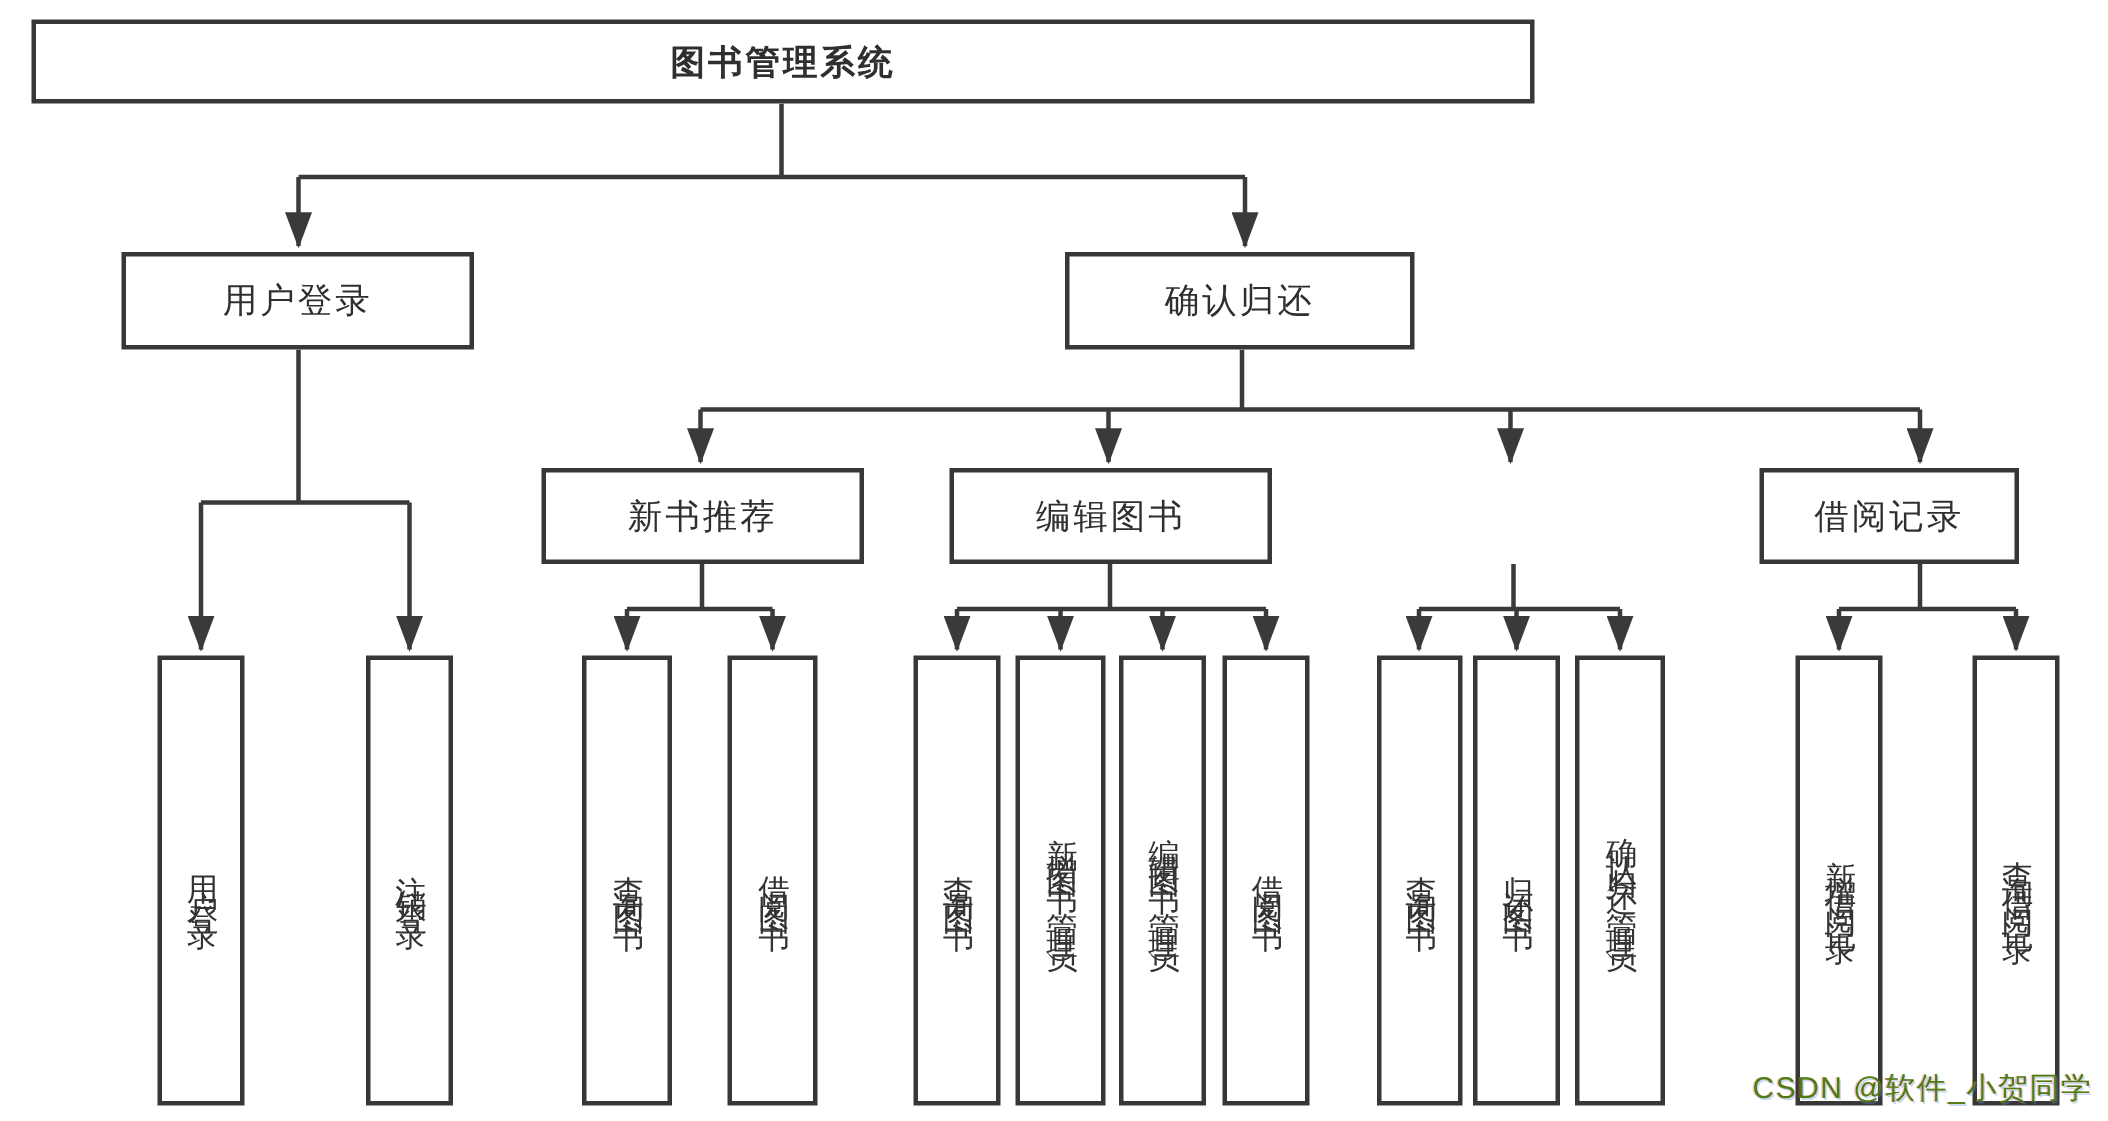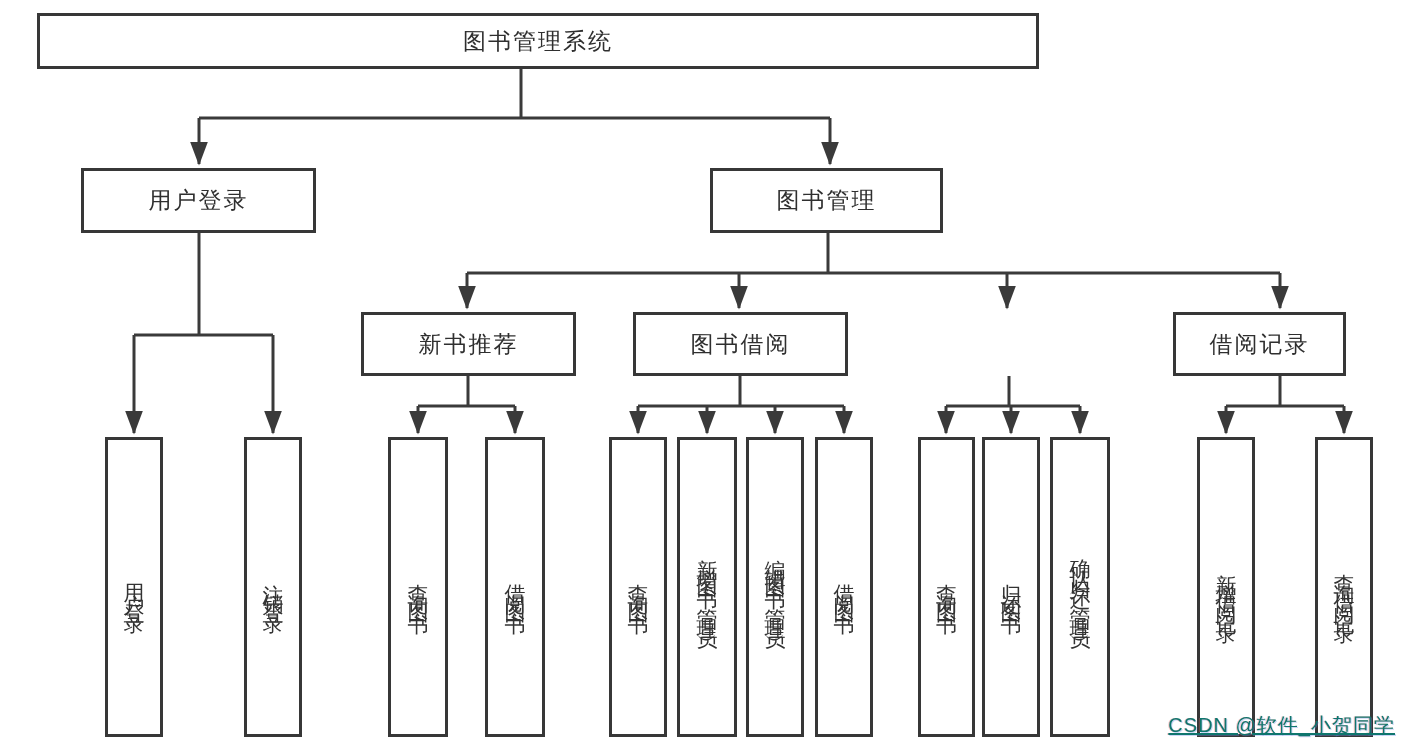--- a/index.html
+++ b/index.html
@@ -41,24 +41,23 @@
     color: #333333;
     white-space: nowrap;
   }
 
   #watermark {
     position: absolute;
     right: 10px;
     bottom: 8px;
     font-size: 20px;
     letter-spacing: 1px;
-    color: #0f766e;
+    color: #4d7c0f;
     text-shadow: -1px 0 rgba(230, 90, 90, 0.35), 1px 1px rgba(110, 140, 230, 0.35);
     white-space: nowrap;
-    text-decoration: underline;
   }
 </style>
 </head>
 <body>
 
 <div id="stage">
 
   <svg id="connectors" viewBox="0 0 1405 747" xmlns="http://www.w3.org/2000/svg">
     <defs>
       <marker id="arw" viewBox="0 0 8 6" markerWidth="8" markerHeight="6" refX="7.5" refY="3" orient="auto" markerUnits="strokeWidth">
@@ -95,27 +94,27 @@
       <path d="M946 406 V433" marker-end="url(#arw)"></path>
       <path d="M1011 406 V433" marker-end="url(#arw)"></path>
       <path d="M1080 406 V433" marker-end="url(#arw)"></path>
 
       <path d="M1280 376 V406 M1226 406 H1344"></path>
       <path d="M1226 406 V433" marker-end="url(#arw)"></path>
       <path d="M1344 406 V433" marker-end="url(#arw)"></path>
     </g>
   </svg>
 
-  <div class="node h" style="left:37px; top:13px; width:1002px; height:56px;">图书管理系统</div>
+  <div class="node h" style="left:21px; top:13px; width:1002px; height:56px;font-weight:bold;">图书管理系统</div>
 
   <div class="node h" style="left:81px; top:168px; width:235px; height:65px;">用户登录</div>
-  <div class="node h" style="left:710px; top:168px; width:233px; height:65px;">图书管理</div>
+  <div class="node h" style="left:710px; top:168px; width:233px; height:65px;">确认归还</div>
 
   <div class="node h" style="left:361px; top:312px; width:215px; height:64px;">新书推荐</div>
-  <div class="node h" style="left:633px; top:312px; width:215px; height:64px;">图书借阅</div>
+  <div class="node h" style="left:633px; top:312px; width:215px; height:64px;">编辑图书</div>
   <div class="node h" style="left:1173px; top:312px; width:173px; height:64px;">借阅记录</div>
 
   <div class="node leaf" style="left:105px; top:437px; width:58px; height:300px;">
     <span>用户登录</span>
   </div>
   <div class="node leaf" style="left:244px; top:437px; width:58px; height:300px;">
     <span>注销登录</span>
   </div>
 
   <div class="node leaf" style="left:388px; top:437px; width:60px; height:300px;">

